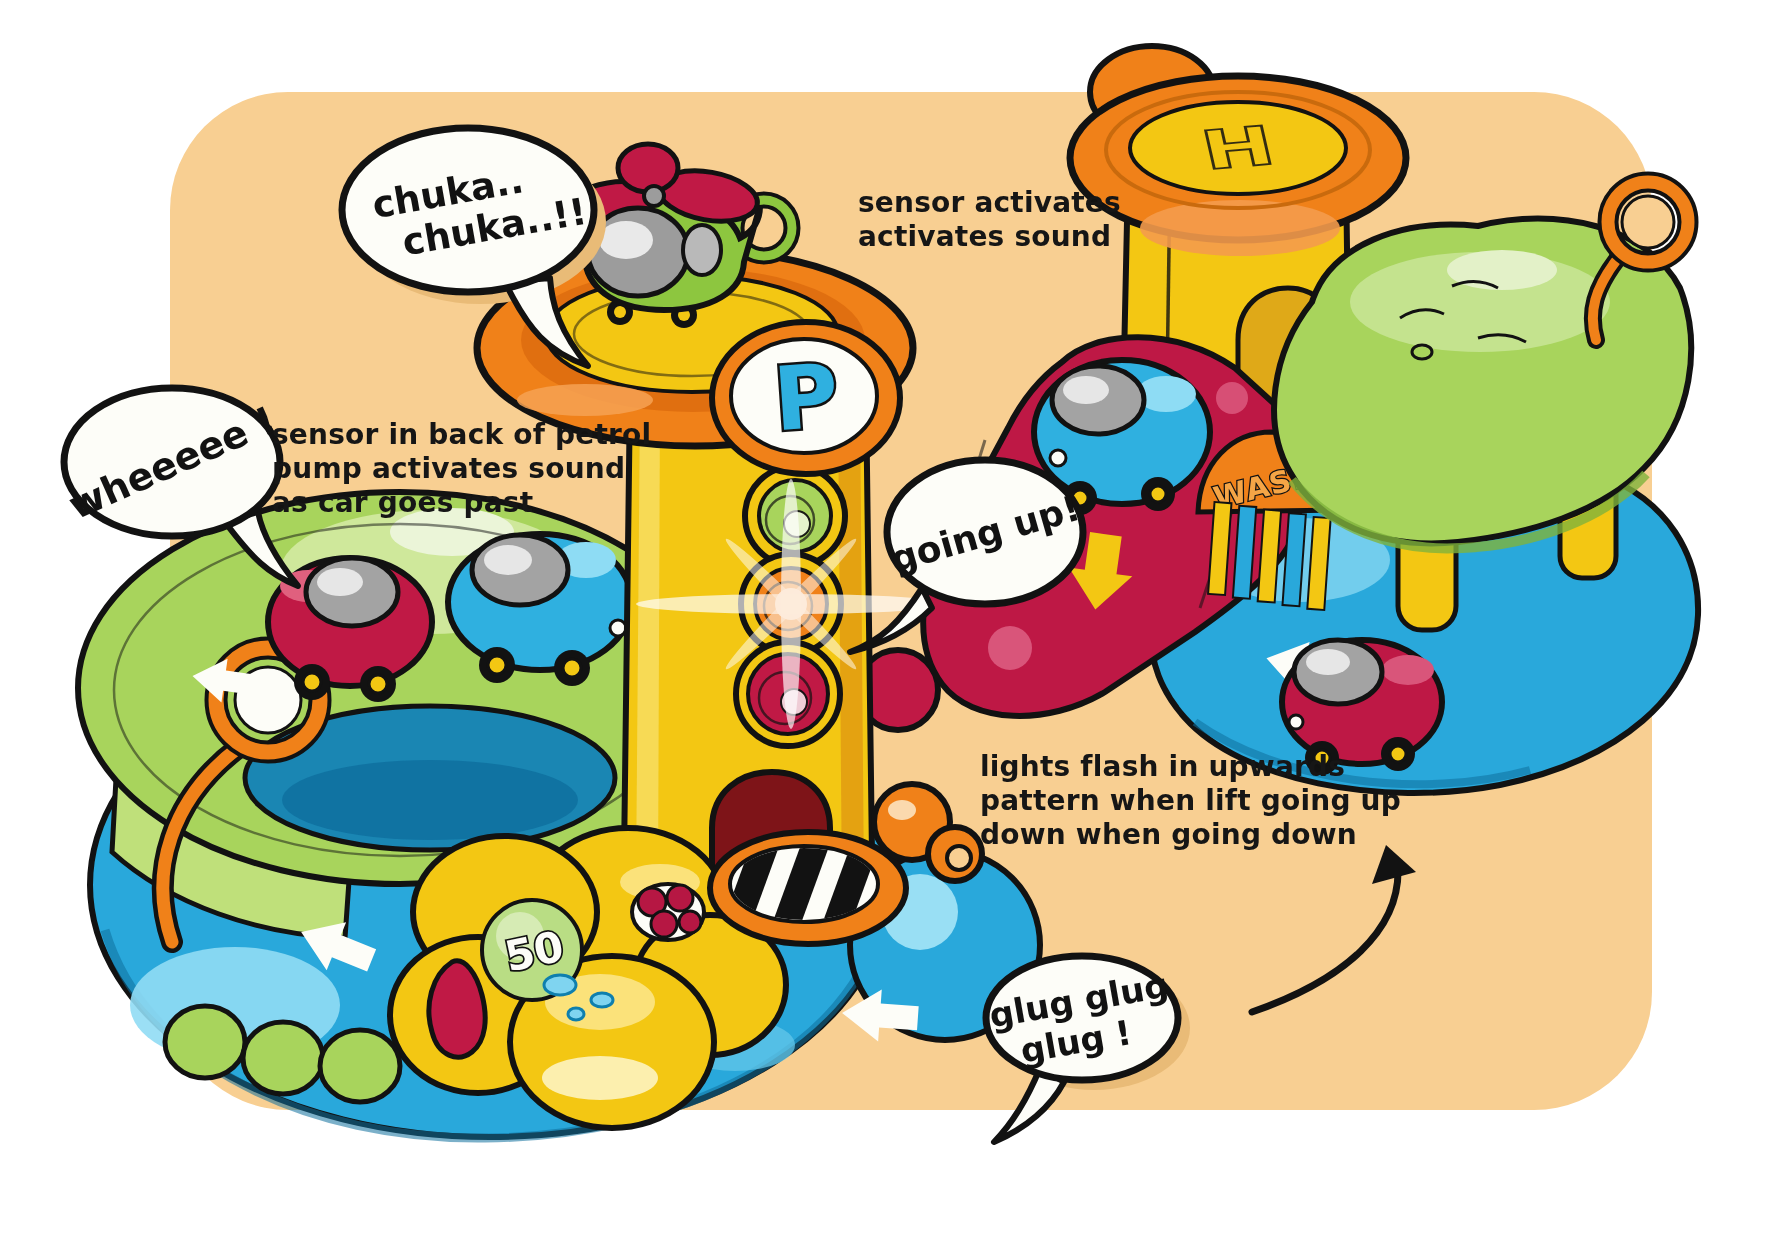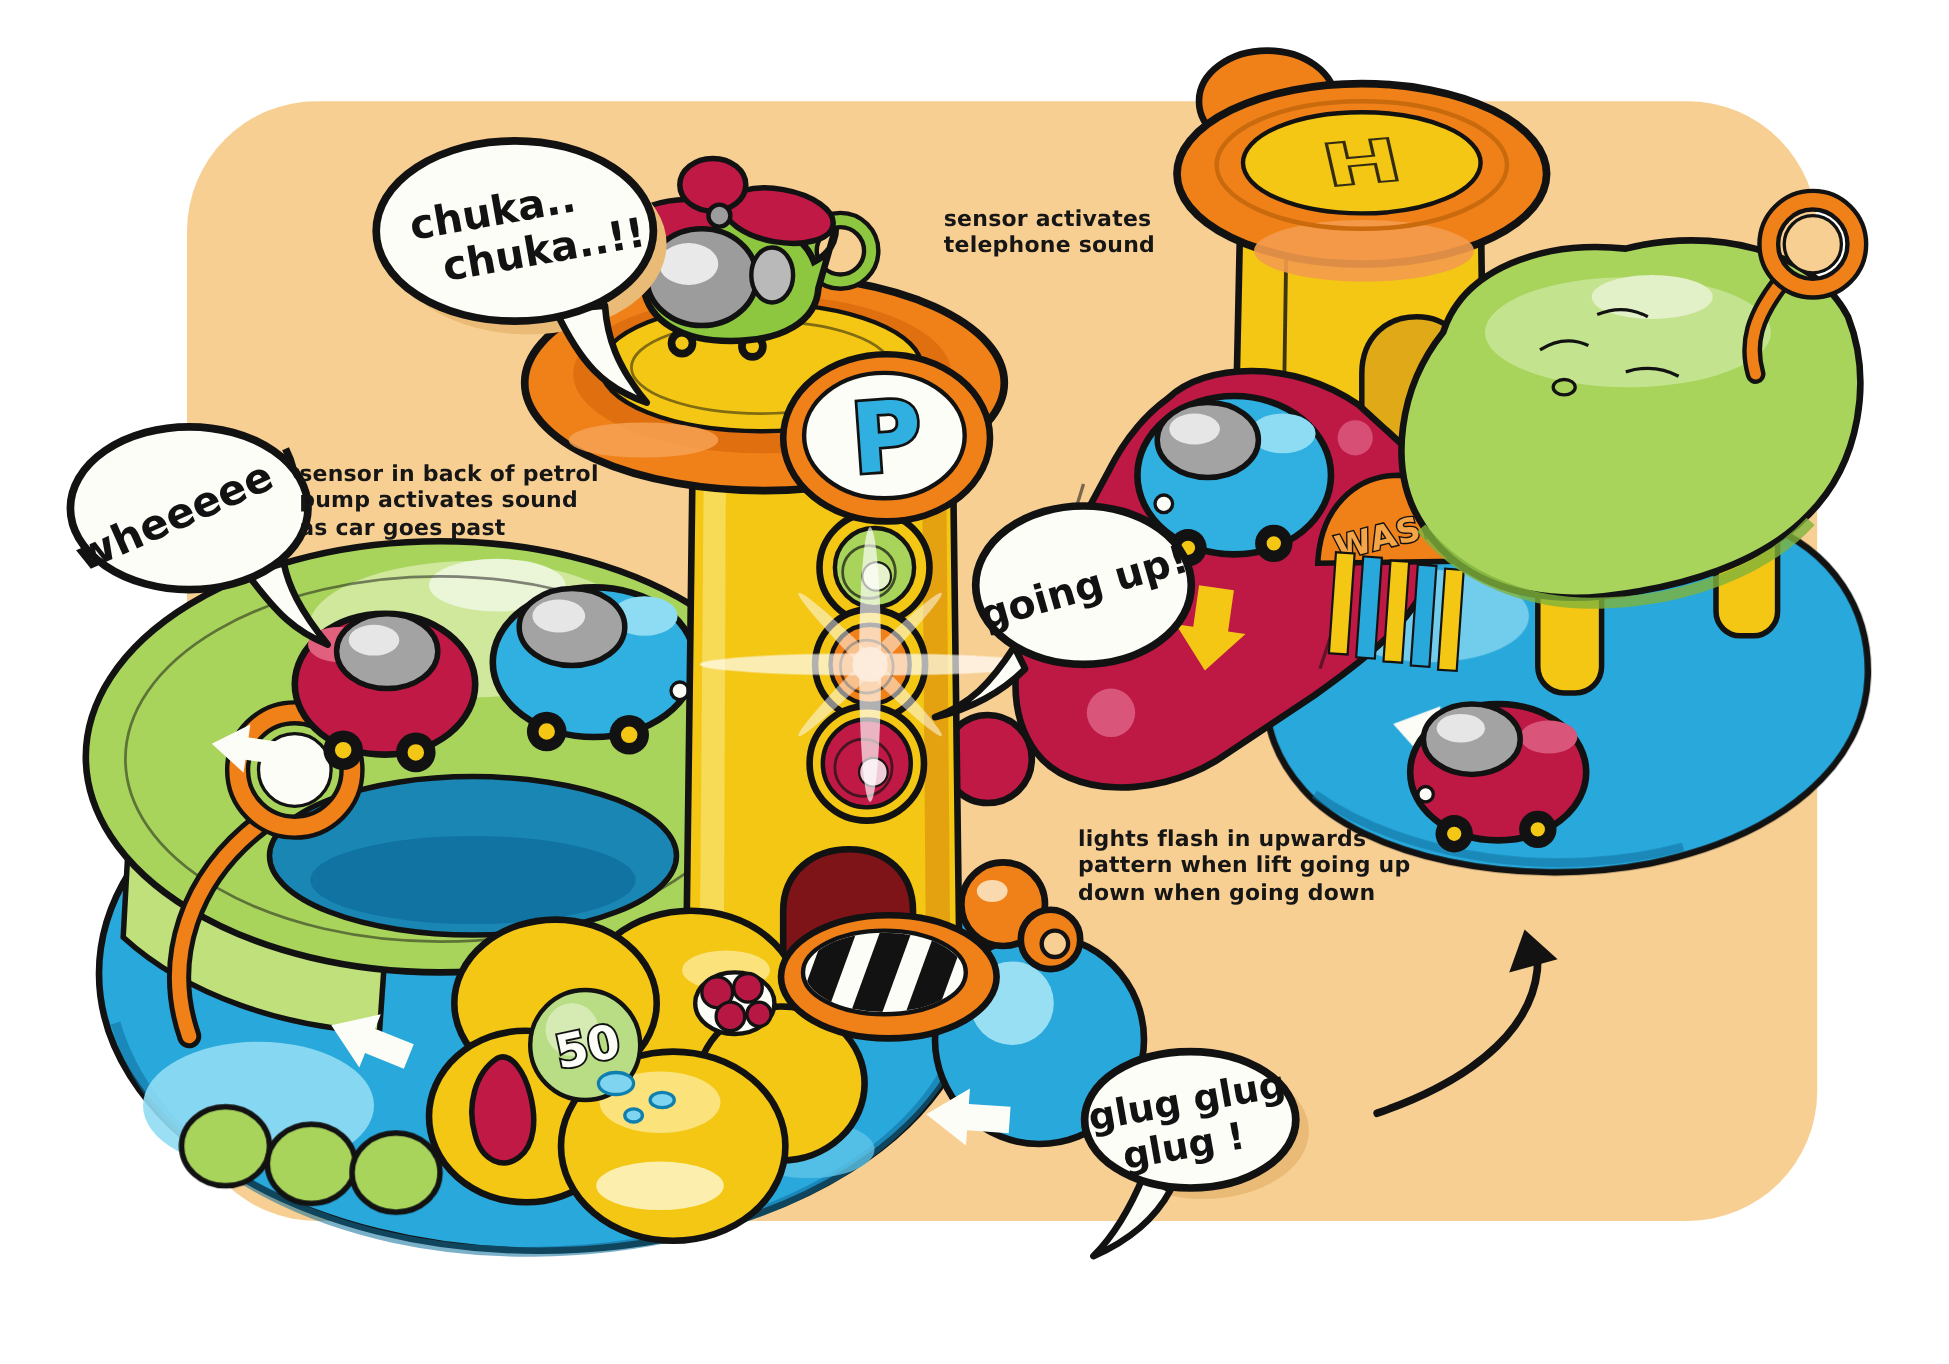--- a/index.html
+++ b/index.html
@@ -1,19 +1,19 @@
 <!DOCTYPE html>
 <html><head>
 <meta charset="utf-8">
 <style>
   html,body{margin:0;padding:0;background:#ffffff;}
   .stage{position:relative;width:1772px;height:1240px;background:#ffffff;overflow:hidden;
          font-family:"DejaVu Sans",sans-serif;}
   .stage svg{position:absolute;left:0;top:0;}
-  .note{position:absolute;font-weight:700;color:#161616;font-size:20px;line-height:1.22;letter-spacing:.2px;}
+  .note{position:absolute;font-weight:700;color:#161616;font-size:28px;line-height:1.22;letter-spacing:.2px;}
   .note div{white-space:nowrap;}
   .note-big{font-size:33px;letter-spacing:1px;}
   svg text{font-family:"DejaVu Sans",sans-serif;font-weight:700;}
 </style>
 </head>
 <body>
 
 <div class="stage">
 
 <svg width="1772" height="1240" viewBox="0 0 1772 1240">
@@ -345,21 +345,21 @@
       <g transform="rotate(-10 1082 1018)">
         <text x="1082" y="1012" text-anchor="middle" font-size="34">glug glug</text>
         <text x="1072" y="1052" text-anchor="middle" font-size="34">glug !</text>
       </g>
     </g>
   </g>
 </svg>
 
 <div class="note" style="left:858px;top:186px;">
   <div>sensor activates</div>
-  <div>telephone sound</div>
+  <div>activates sound</div>
 </div>
 
 <div class="note" style="left:272px;top:418px;">
   <div>sensor in back of petrol</div>
   <div>pump activates sound</div>
   <div>as car goes past</div>
 </div>
 
 <div class="note" style="left:980px;top:750px;">
   <div>lights flash in upwards</div>

